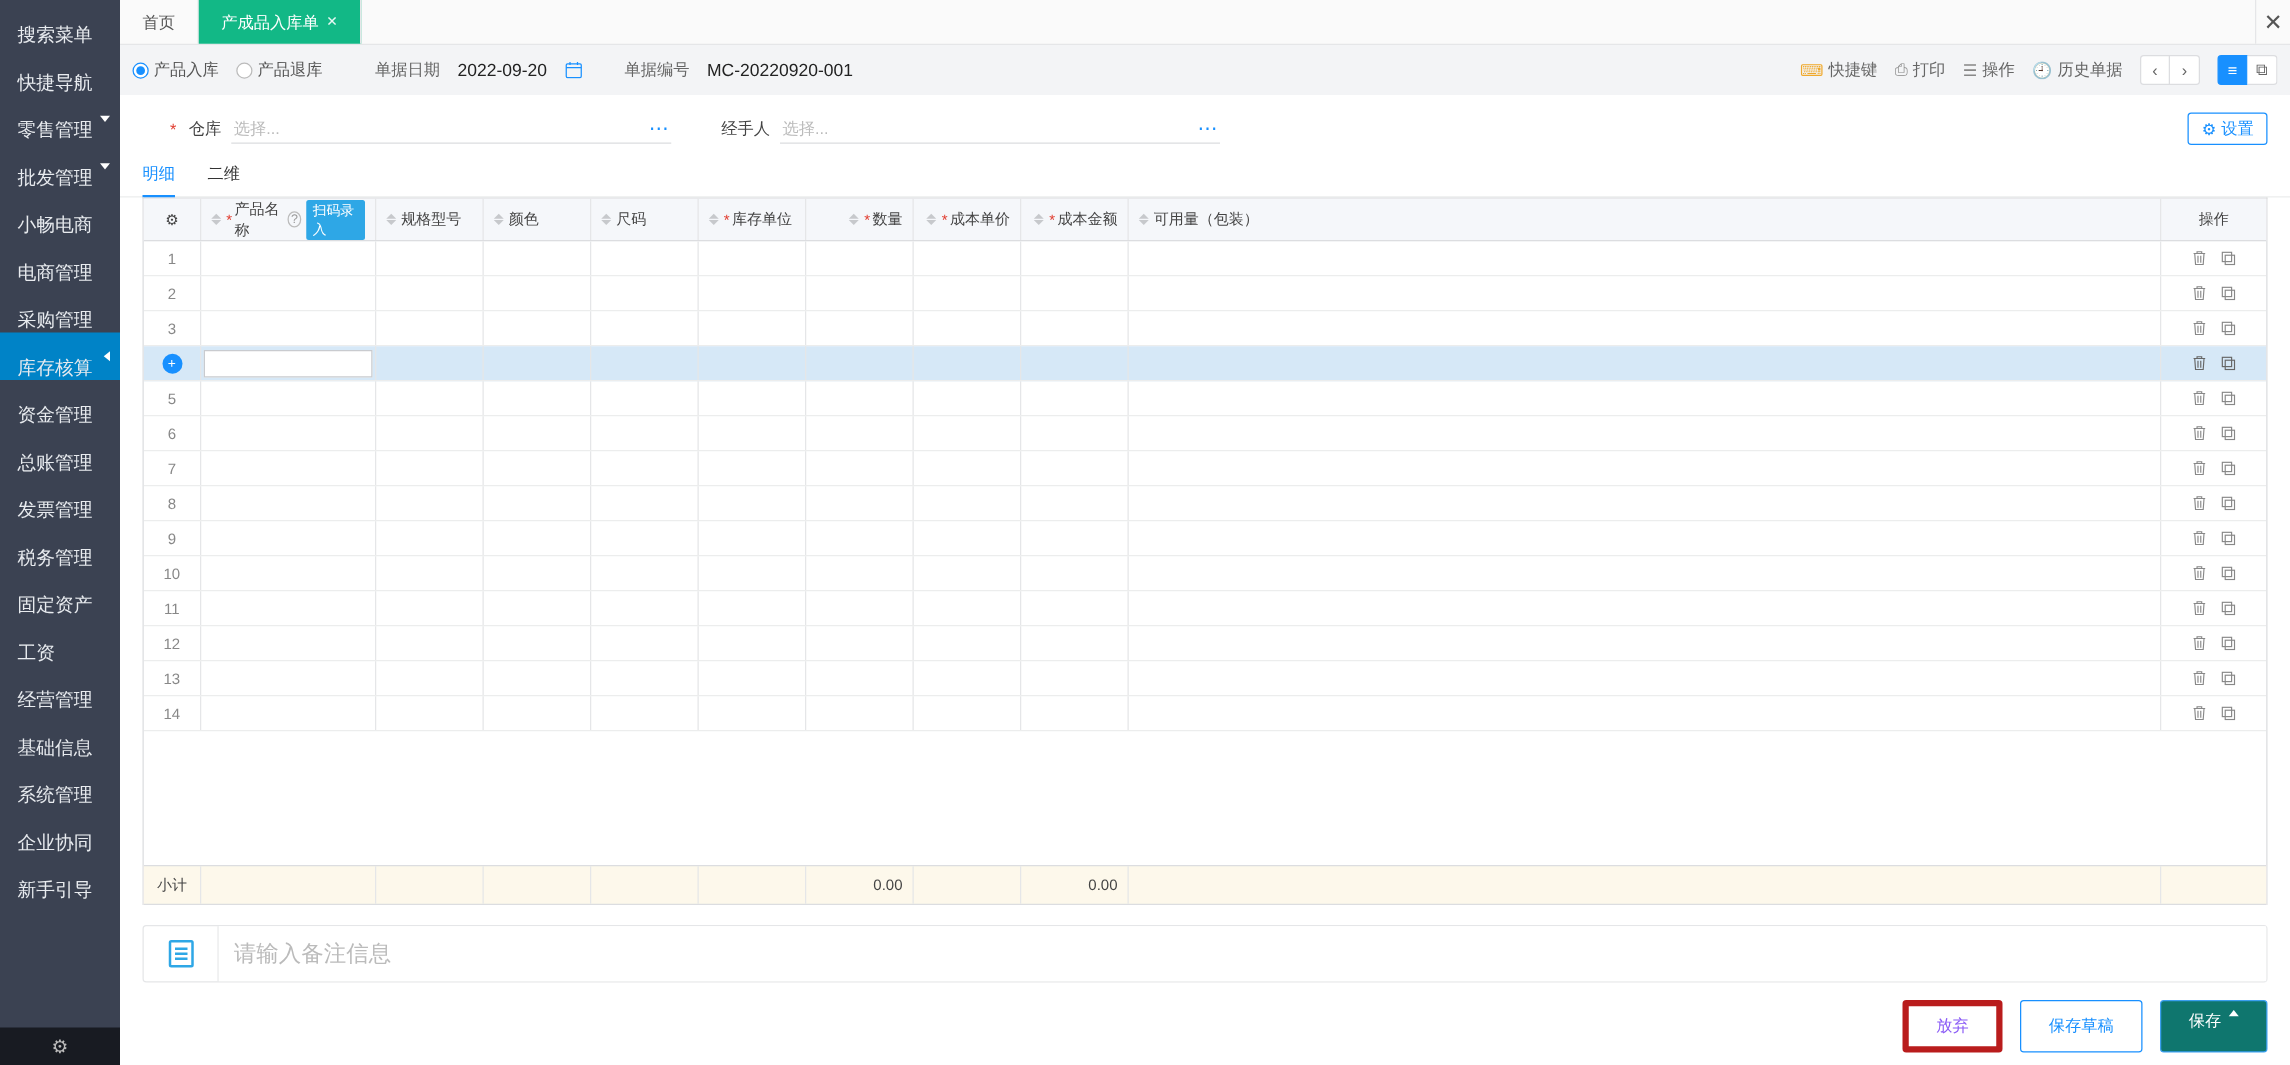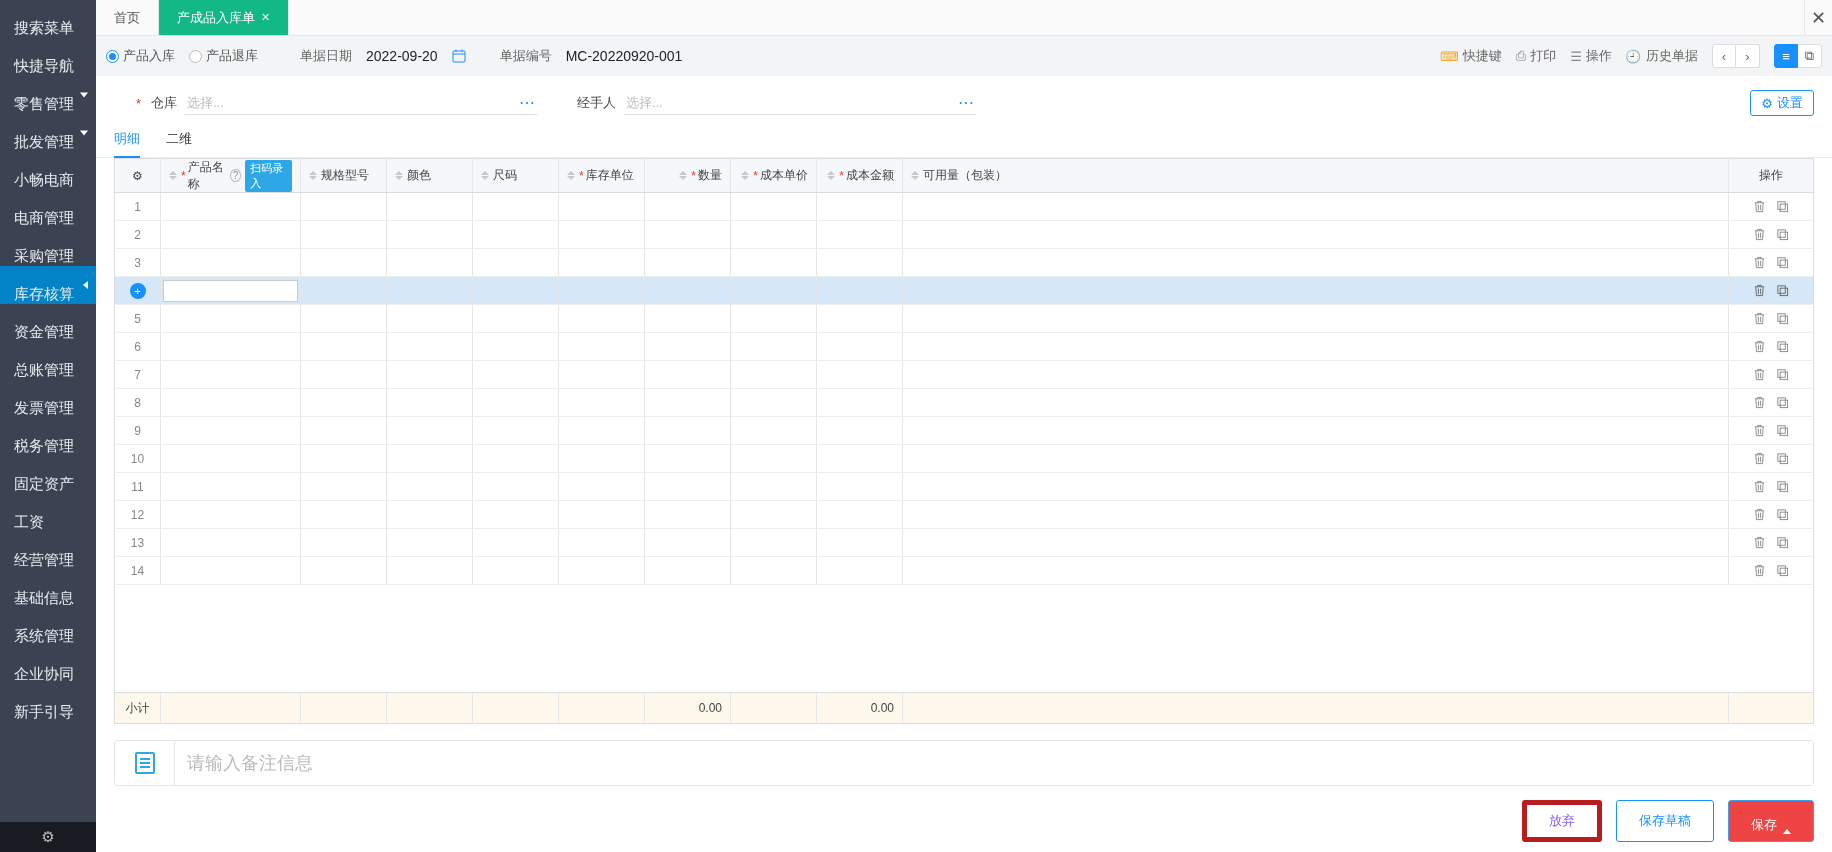--- a/index.html
+++ b/index.html
@@ -110,21 +110,21 @@
   .remark-left .doc-icon { width: 20px; height: 22px; border: 2px solid #2ea7e6; border-radius: 2px; position: relative; }
   .remark-left .doc-icon::before { content: ""; position: absolute; left: 3px; right: 3px; top: 4px; height: 2px; background: #2ea7e6; box-shadow: 0 4px 0 #2ea7e6, 0 8px 0 #2ea7e6; }
   .remark-input { flex: 1; border: none; outline: none; padding: 0 12px; font-size: 18px; color: #333; }
   .remark-input::placeholder { color: #bbb; }
 
   
   .footer { padding: 14px 18px 10px 18px; display: flex; justify-content: flex-end; gap: 14px; }
   .btn { padding: 7px 22px; border-radius: 3px; font-size: 13px; cursor: pointer; }
   .btn-default { border: 5px solid #b91c1c; background: #fff; color: #8b5cf6; }
   .btn-outline { border: 1px solid #1890ff; background: #fff; color: #1890ff; }
-  .btn-primary { border: 1px solid #3a9ff0; background: #ef4444; color: #fff; display: inline-flex; align-items: flex-end; gap: 6px; }
+  .btn-primary { border: 1px solid #3a9ff0; background: #0f766e; color: #fff; display: inline-flex; align-items: flex-start; gap: 6px; }
   .btn-primary .chev { width: 0; height: 0; border-left: 4px solid transparent; border-right: 4px solid transparent; border-bottom: 5px solid #fff; }
 
   svg { display: block; }
 </style>
 </head>
 <body>
 
 <div class="sidebar">
   <div class="sidebar-scroll" id="sidebar-items">
       <div class="sidebar-item">

